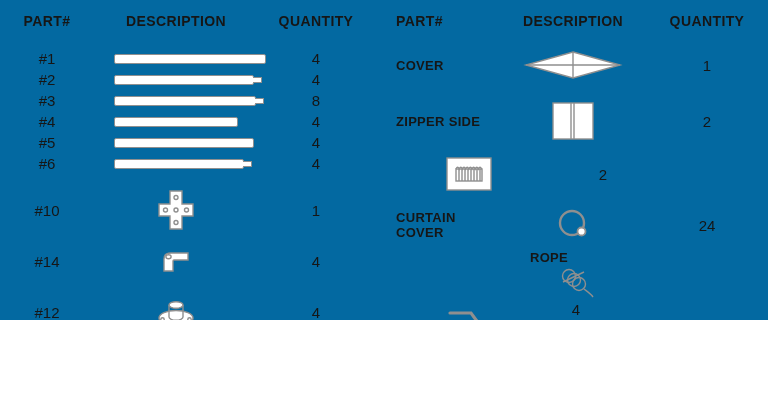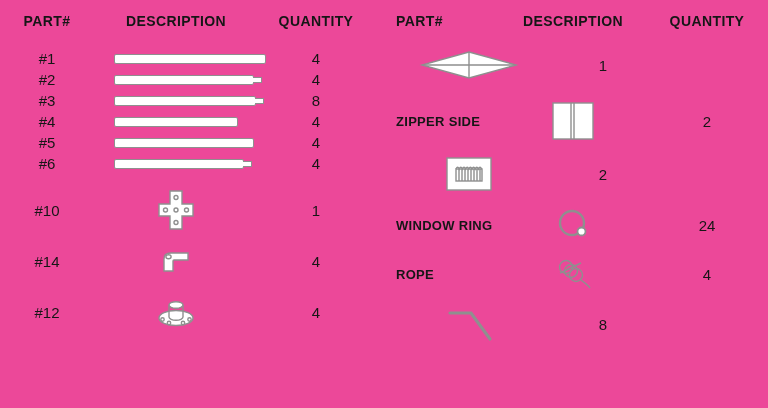--- a/index.html
+++ b/index.html
@@ -2,21 +2,21 @@
 <html><head>
 <meta charset="utf-8">
 <style>
   html,body{margin:0;padding:0;background:#ffffff;}
   body{
     width:768px;height:408px;
     font-family:"Liberation Sans",sans-serif;
     color:#161616;
     -webkit-font-smoothing:antialiased;
   }
-  .sheet{position:relative;width:768px;height:408px;background:#ec4899;overflow:hidden;}
+  .sheet{position:relative;width:768px;height:320px;background:#0369a1;overflow:hidden;}
 
   .table{position:absolute;top:6px;display:flex;flex-direction:column;}
   .table.lt{left:18px;width:338px;}
   .table.rt{left:390px;width:372px;}
 
   .row{display:flex;align-items:center;}
   .header{height:30px;}
   .hdr{font-weight:700;font-size:14px;letter-spacing:0.4px;}
 
   .cell{display:flex;align-items:center;justify-content:center;box-sizing:border-box;}
@@ -39,21 +39,21 @@
   
   .pole-row{height:21px;}
   .pole-row.first{margin-top:12px;}
   .row-10{height:52px;margin-top:10px;}
   .row-11{height:50px;}
   .row-12{height:52px;}
   .rr-cover{height:58px;}
   .rr-zip{height:54px;}
   .rr-win{height:52px;}
   .rr-ring{height:50px;}
-  .rr-rope{height:48px;}
+  .rr-rope{height:48px;flex-direction:column;}
   .rr-peg{height:52px;}
 
   
   .pole{position:relative;height:8px;background:#fff;border:1px solid #8f8f8f;border-radius:2px;}
   .w1{width:150px}.w2{width:138px}.w3{width:140px}.w4{width:122px}.w5{width:138px}.w6{width:128px}
   .tip{position:absolute;left:100%;top:50%;transform:translateY(-50%);
        width:8px;height:4px;background:#fff;border:1px solid #8f8f8f;border-left:none;}
 
   svg{display:block;}
   .st{stroke:#8f8f8f;fill:none;stroke-width:1.4;}
@@ -170,20 +170,21 @@
   </section>
 
   <section class="table rt">
     <div class="row header">
       <div class="cell col-part hdr">PART#</div>
       <div class="cell col-desc hdr">DESCRIPTION</div>
       <div class="cell col-qty hdr">QUANTITY</div>
     </div>
 
     <div class="row rr-cover">
+      <div class="cell col-part rlabel">COVER</div>
       <div class="cell col-desc">
         <svg width="100" height="30" viewBox="0 0 100 30">
           <polygon class="stf" points="50,2 97,15 50,28 3,15"></polygon>
           <path class="st" d="M50 15 L50 2 M50 15 L97 15 M50 15 L50 28 M50 15 L3 15"></path>
         </svg>
       </div>
       <div class="cell col-qty qty">1</div>
     </div>
 
     <div class="row rr-zip">
@@ -203,21 +204,21 @@
           <rect class="stf" x="1" y="1" width="44" height="32"></rect>
           <rect class="st" x="10" y="12" width="26" height="12"></rect>
           <path class="st" d="M13 12 V24 M16 12 V24 M19 12 V24 M22 12 V24 M25 12 V24 M28 12 V24 M31 12 V24 M34 12 V24"></path>
           <path class="st" d="M10 12 q1.6 -3.5 3.2 0 q1.6 -3.5 3.2 0 q1.6 -3.5 3.2 0 q1.6 -3.5 3.2 0 q1.6 -3.5 3.2 0 q1.6 -3.5 3.2 0 q1.6 -3.5 3.2 0 q1.6 -3.5 3.2 0"></path>
         </svg>
       </div>
       <div class="cell col-qty qty">2</div>
     </div>
 
     <div class="row rr-ring">
-      <div class="cell col-part rlabel">WINDOW RING</div>
+      <div class="cell col-part rlabel">CURTAIN COVER</div>
       <div class="cell col-desc">
         <svg width="34" height="34" viewBox="0 0 34 34">
           <circle cx="16" cy="15" r="12" fill="none" stroke="#8f8f8f" stroke-width="2.4"></circle>
           <circle cx="25.5" cy="23.5" r="4" fill="#ffffff" stroke="#8f8f8f" stroke-width="1.8"></circle>
         </svg>
       </div>
       <div class="cell col-qty qty">24</div>
     </div>
 
     <div class="row rr-rope">

